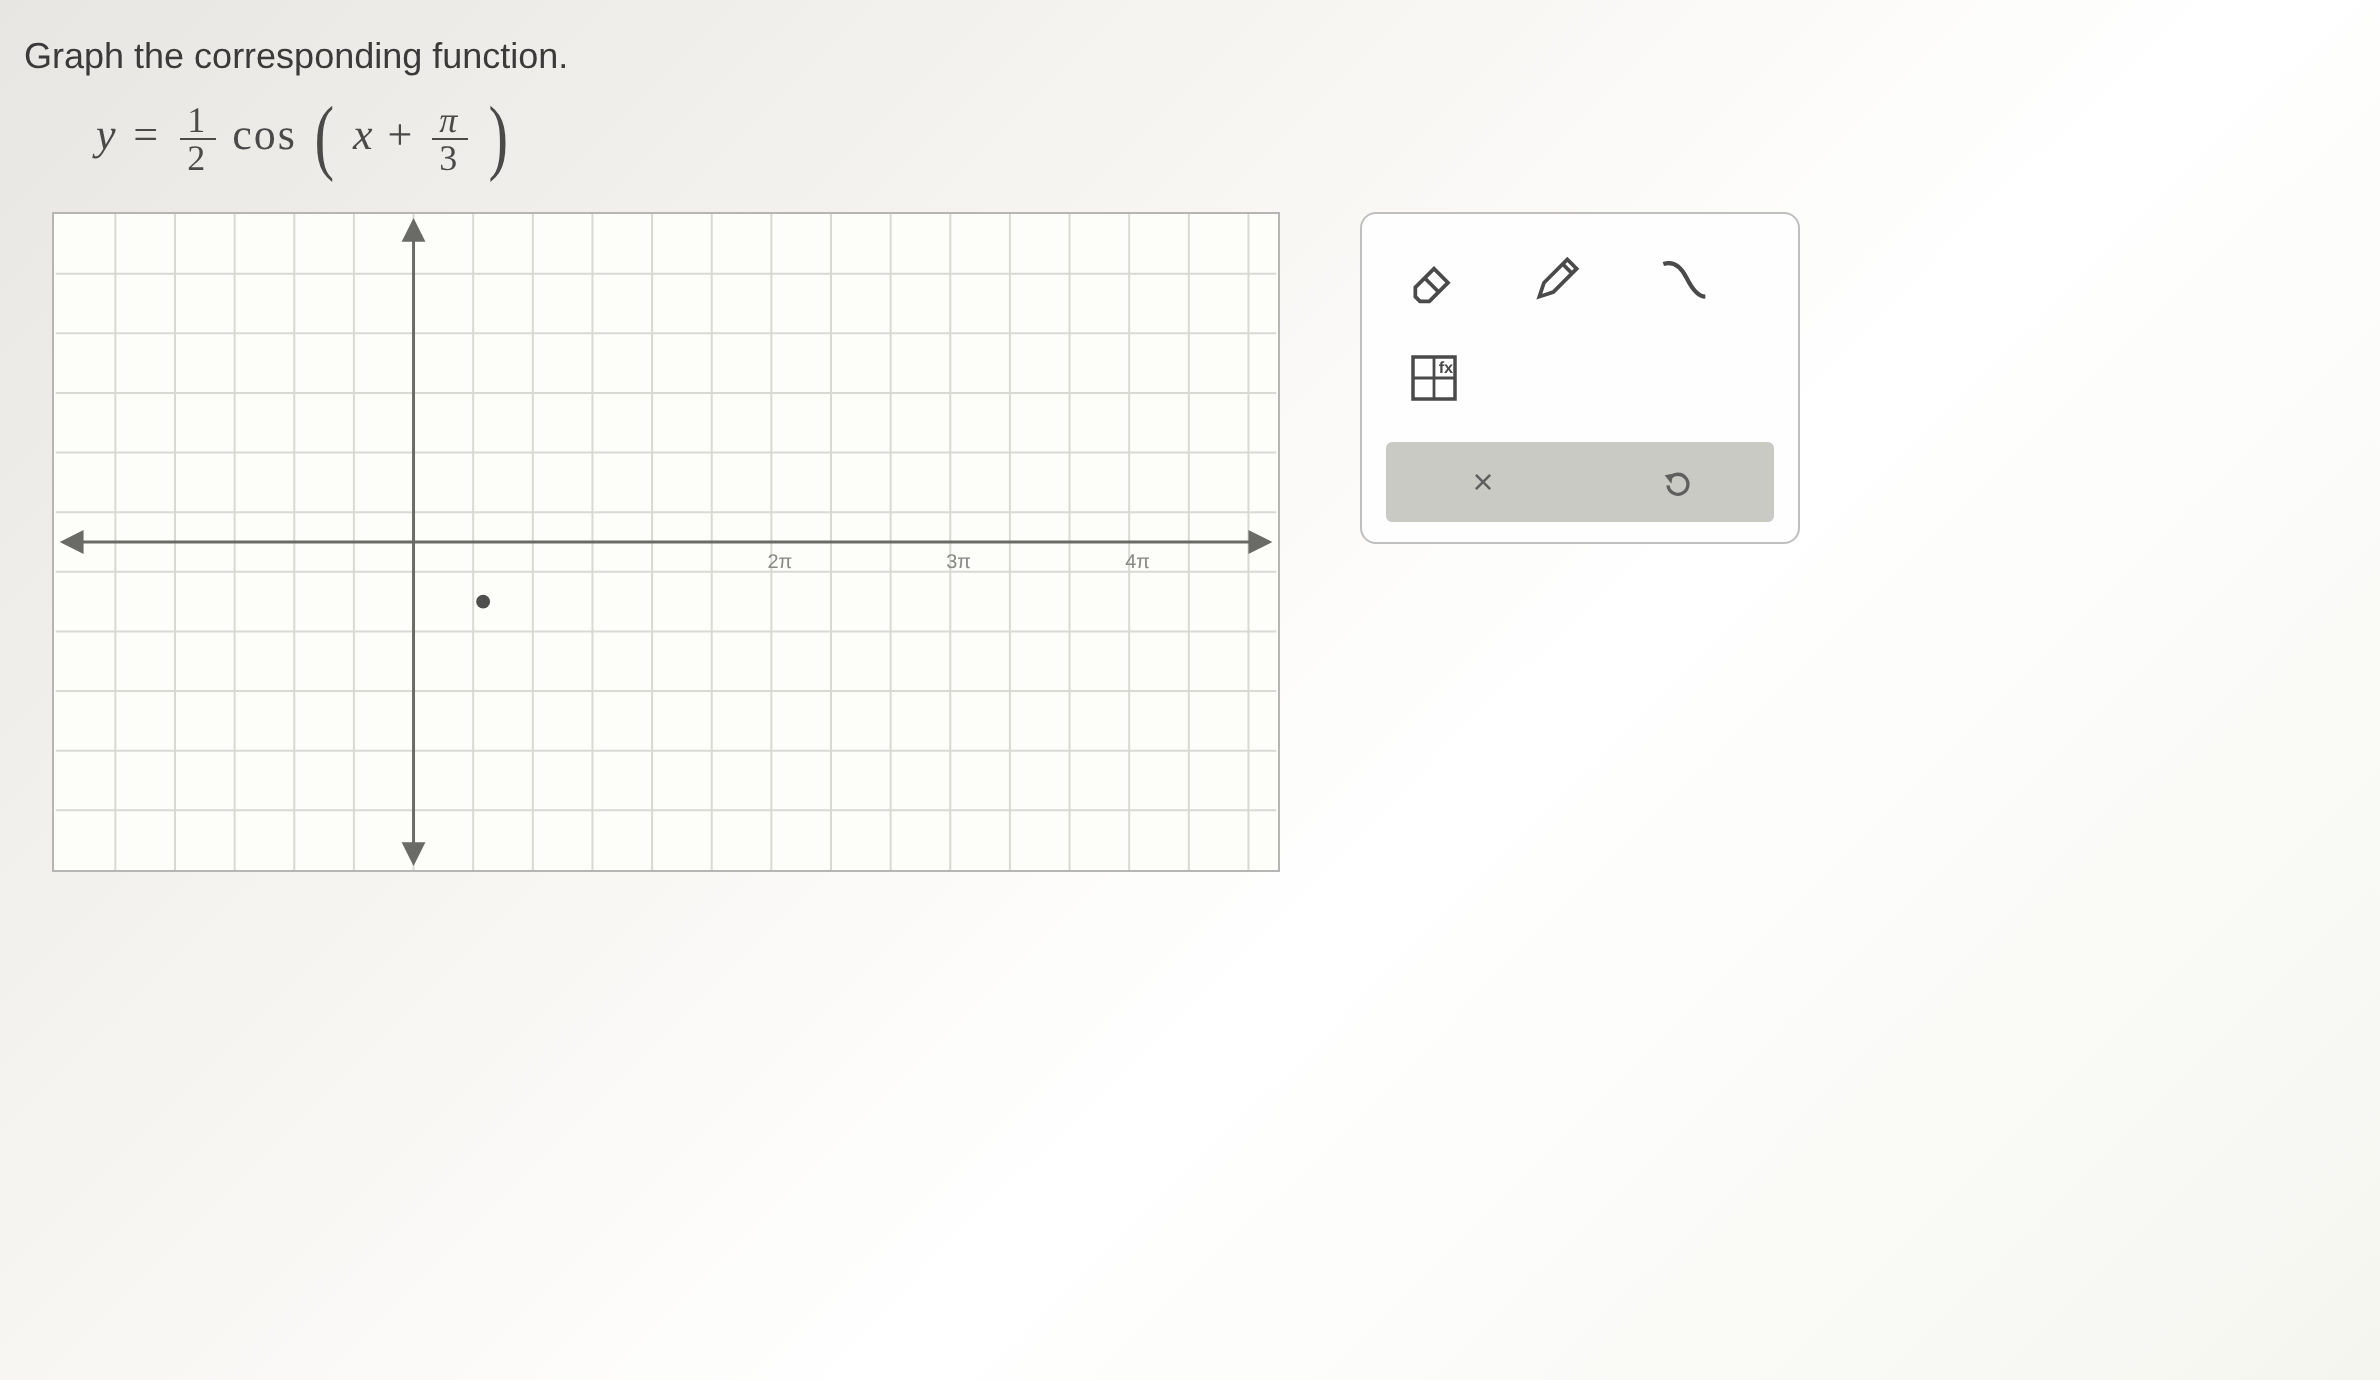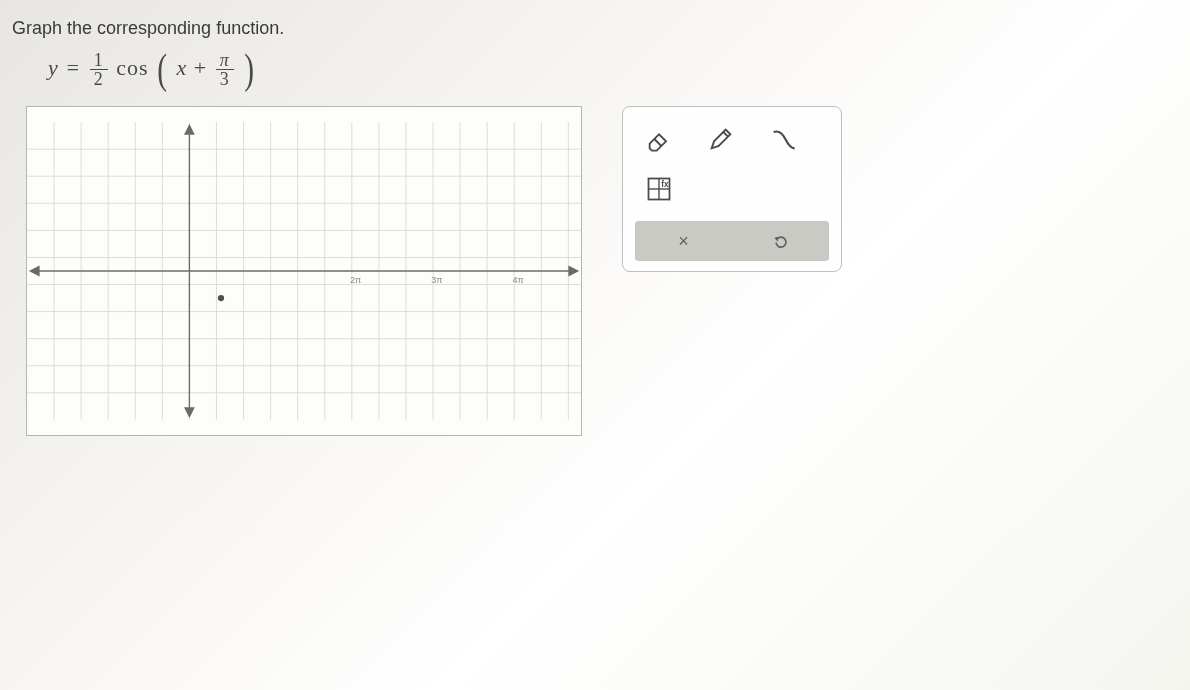--- a/index.html
+++ b/index.html
@@ -54,21 +54,21 @@
       margin-bottom: 28px;
     }
     .instruction .italic { font-style: italic; }
     .workspace {
       display: flex;
       gap: 40px;
       align-items: flex-start;
       margin-left: 14px;
     }
     .graph-container {
-      width: 556px;
+      width: 614px;
       height: 330px;
       border: 1px solid #b5b5b5;
       background: #fdfdfa;
       position: relative;
     }
     .graph-svg {
       width: 100%;
       height: 100%;
     }
     .grid-line { stroke: #d9d9d4; stroke-width: 1; }

